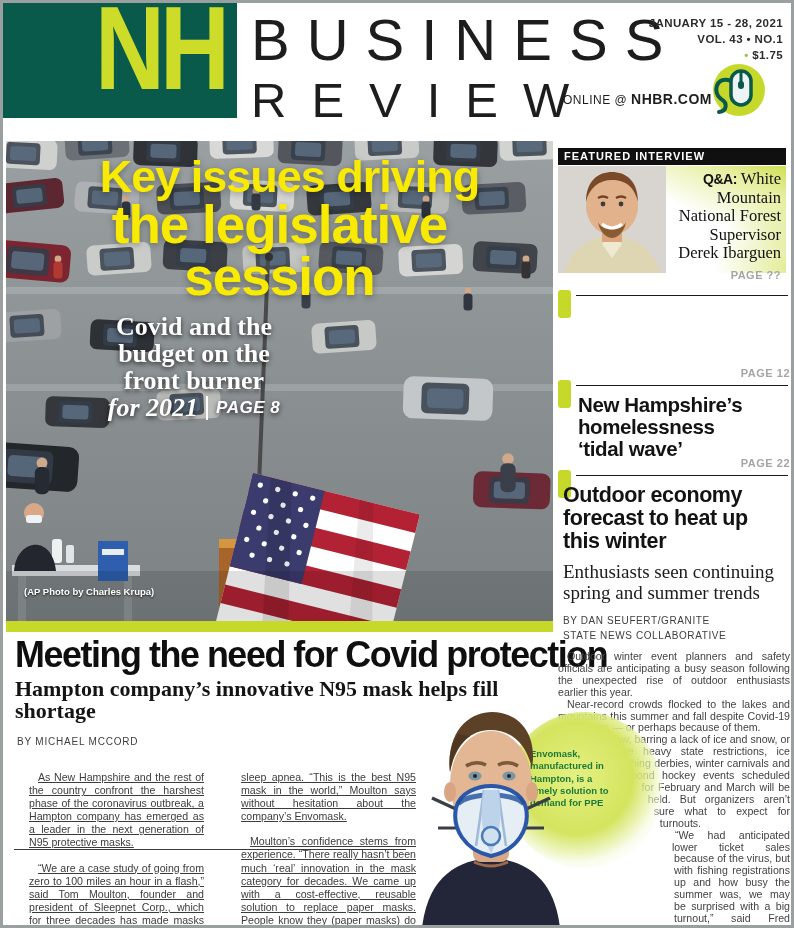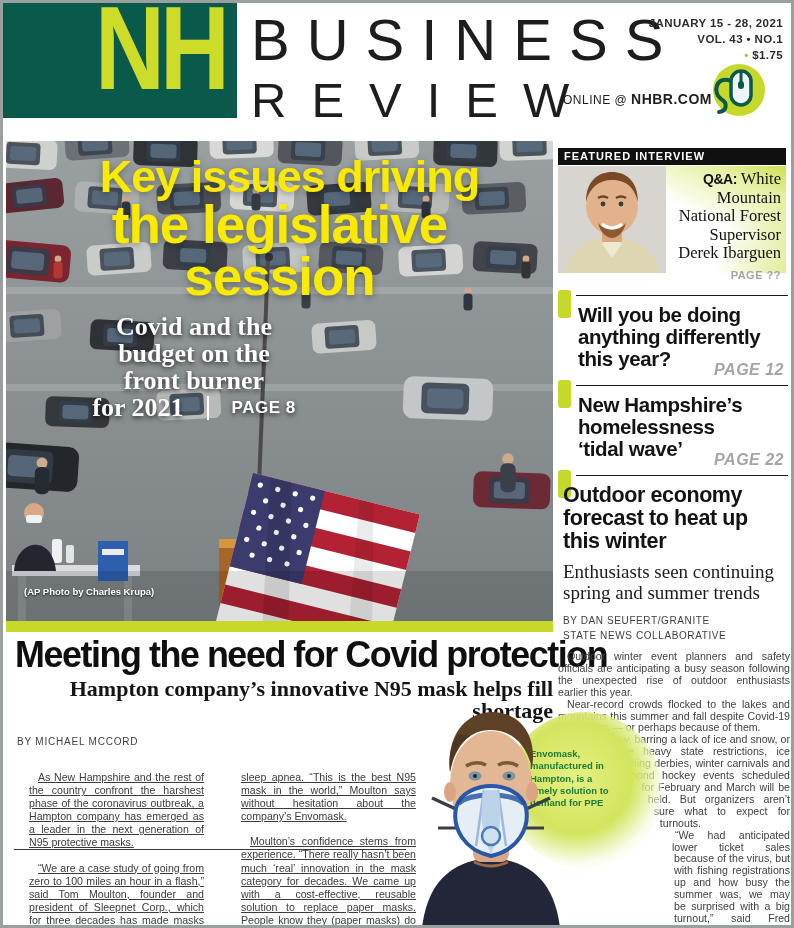--- a/index.html
+++ b/index.html
@@ -26,32 +26,32 @@
   .cover{left:3px;top:138px;width:547px;height:480px;overflow:hidden;}
   .cover svg{position:absolute;left:0;top:0;}
   .cover-headline{left:0;top:14px;width:547px;text-align:center;color:#f8ea00;font-weight:bold;
         line-height:.98;letter-spacing:-1px;text-shadow:0 2px 7px rgba(0,0,0,.35);z-index:2;}
   .cover-headline .h1{font-size:45px;padding-left:20px;}
   .cover-headline .h2{font-size:53px;}
   .cover-headline .h3{font-size:53px;}
   .cover-deck{left:68px;top:172px;width:240px;text-align:center;color:#fff;
         font-family:"Liberation Serif",serif;font-weight:bold;font-size:26px;line-height:1.04;
         text-shadow:0 2px 5px rgba(0,0,0,.75);z-index:2;}
-  .deck-last{display:flex;align-items:center;justify-content:center;gap:23px;}
+  .deck-last{display:flex;align-items:center;justify-content:center;gap:8px;font-style:italic;}
   .deck-last .bar{display:inline-block;width:2px;height:24px;background:#fff;}
   .deck-last .pg{font-family:"Liberation Sans",sans-serif;font-size:17px;letter-spacing:.5px;}
   .credit{left:18px;top:445px;color:#fff;font-size:9.5px;font-weight:bold;z-index:2;
         text-shadow:0 1px 2px rgba(0,0,0,.8);}
   .lime-bar{left:3px;top:618px;width:547px;height:11px;background:#c6d92b;}
 
   
   .mask-story{left:3px;top:631px;width:547px;height:294px;overflow:visible;}
   .ms-head{margin:2px 0 0 9px;font-size:37px;font-weight:bold;letter-spacing:-1.5px;color:#0f0f0f;
         transform:scaleX(.97);transform-origin:left top;white-space:nowrap;line-height:1;}
-  .ms-sub{margin:5px 0 0 9px;font-family:"Liberation Serif",serif;font-size:22px;color:#141414;line-height:1;text-align:right;}
+  .ms-sub{margin:5px 0 0 9px;font-family:"Liberation Serif",serif;font-size:22px;color:#141414;line-height:1;}
   .ms-by{margin:14px 0 0 11px;font-size:10px;letter-spacing:.8px;color:#3e3e3e;}
   .ms-cols{display:flex;gap:13px;margin:12px 0 0 11px;width:412px;}
   .ms-col{width:199px;font-size:10.6px;line-height:13.1px;color:#3c3c3c;text-align:justify;}
   .ms-col p{margin:12px;text-decoration:underline;}
   .ms-col p.ind{text-indent:9px;}
   .ms-jump{text-align:right;font-size:10.5px;font-weight:bold;margin-top:5px;color:#111;}
   .ms-jump .pg{color:#9b9b9b;}
   .ms-rule{position:absolute;left:8px;top:215px;width:392px;height:1px;background:#3a3a3a;}
   .callout-circle{position:absolute;left:500px;top:78px;width:156px;height:156px;border-radius:50%;
         background:radial-gradient(circle at 45% 42%, #e4f183 0%, #d4e45e 45%, rgba(245,250,220,.55) 68%, rgba(255,255,255,0) 78%);
@@ -72,21 +72,21 @@
         background-blend-mode:multiply;
         font-family:"Liberation Serif",serif;font-size:16.5px;line-height:18.5px;color:#111;}
   .interview .qa b{font-family:"Liberation Sans",sans-serif;font-size:14px;letter-spacing:-.5px;}
   .interview .pg{display:block;margin-top:3px;font-family:"Liberation Sans",sans-serif;
         font-size:11px;font-weight:bold;color:#a5a5a5;letter-spacing:.5px;}
   .sb-item{position:absolute;left:0;width:232px;}
   .sb-item .line{position:absolute;left:18px;right:2px;top:0;height:1px;background:#1a1a1a;}
   .sb-item .tab{position:absolute;left:0;top:-5px;width:13px;height:28px;border-radius:3px;background:#c6d92b;}
   .sb-item .hl{position:relative;margin:9px 0 0 20px;width:205px;font-size:20.5px;font-weight:bold;
         letter-spacing:-.4px;line-height:22px;color:#131313;}
-  .sb-item .pg{position:absolute;right:6px;bottom:4px;font-size:16px;font-weight:bold;color:#a5a5a5;letter-spacing:.5px;font-style:italic;}
+  .sb-item .pg{position:absolute;right:0;bottom:4px;font-size:11px;font-weight:bold;color:#a5a5a5;letter-spacing:.5px;}
   .outdoor{position:absolute;left:0;top:327px;width:232px;}
   .outdoor .hl{margin:9px 0 0 5px;font-size:21.5px;font-weight:bold;letter-spacing:-.4px;line-height:23px;color:#131313;}
   .outdoor .sub{margin:8px 0 0 5px;font-family:"Liberation Serif",serif;font-size:19px;line-height:21px;color:#1c1c1c;}
   .outdoor .by{margin:10px 0 0 5px;font-size:10px;letter-spacing:.6px;line-height:15px;color:#3e3e3e;width:180px;}
   .outdoor .body{margin:8px 0 0 0;font-size:10.6px;line-height:11.9px;color:#424242;text-align:justify;}
   .outdoor .body p{margin:0;text-indent:9px;}
   .wrap-shape{float:left;width:128px;height:212px;margin-left:-12px;
         shape-outside:polygon(0 0,26% 0,72% 28%,100% 58%,100% 100%,0 100%);}
 </style>
 </head>
@@ -329,21 +329,20 @@
       </svg>
       <div class="qa">
         <b>Q&amp;A:</b><span> White Mountain National Forest Supervisor Derek Ibarguen</span>
         <span class="pg">PAGE ??</span>
       </div>
     </div>
 
     <div class="sb-item" style="top:147px;height:88px;">
       <div class="line"></div>
       <div class="tab"></div>
-      <div class="hl">Will you be doing anything differently this year?</div>
       <div class="pg">PAGE 12</div>
     </div>
 
     <div class="sb-item" style="top:237px;height:88px;">
       <div class="line"></div>
       <div class="tab"></div>
       <div class="hl" style="width:180px;">New Hampshire’s homelessness ‘tidal wave’</div>
       <div class="pg">PAGE 22</div>
     </div>
 

